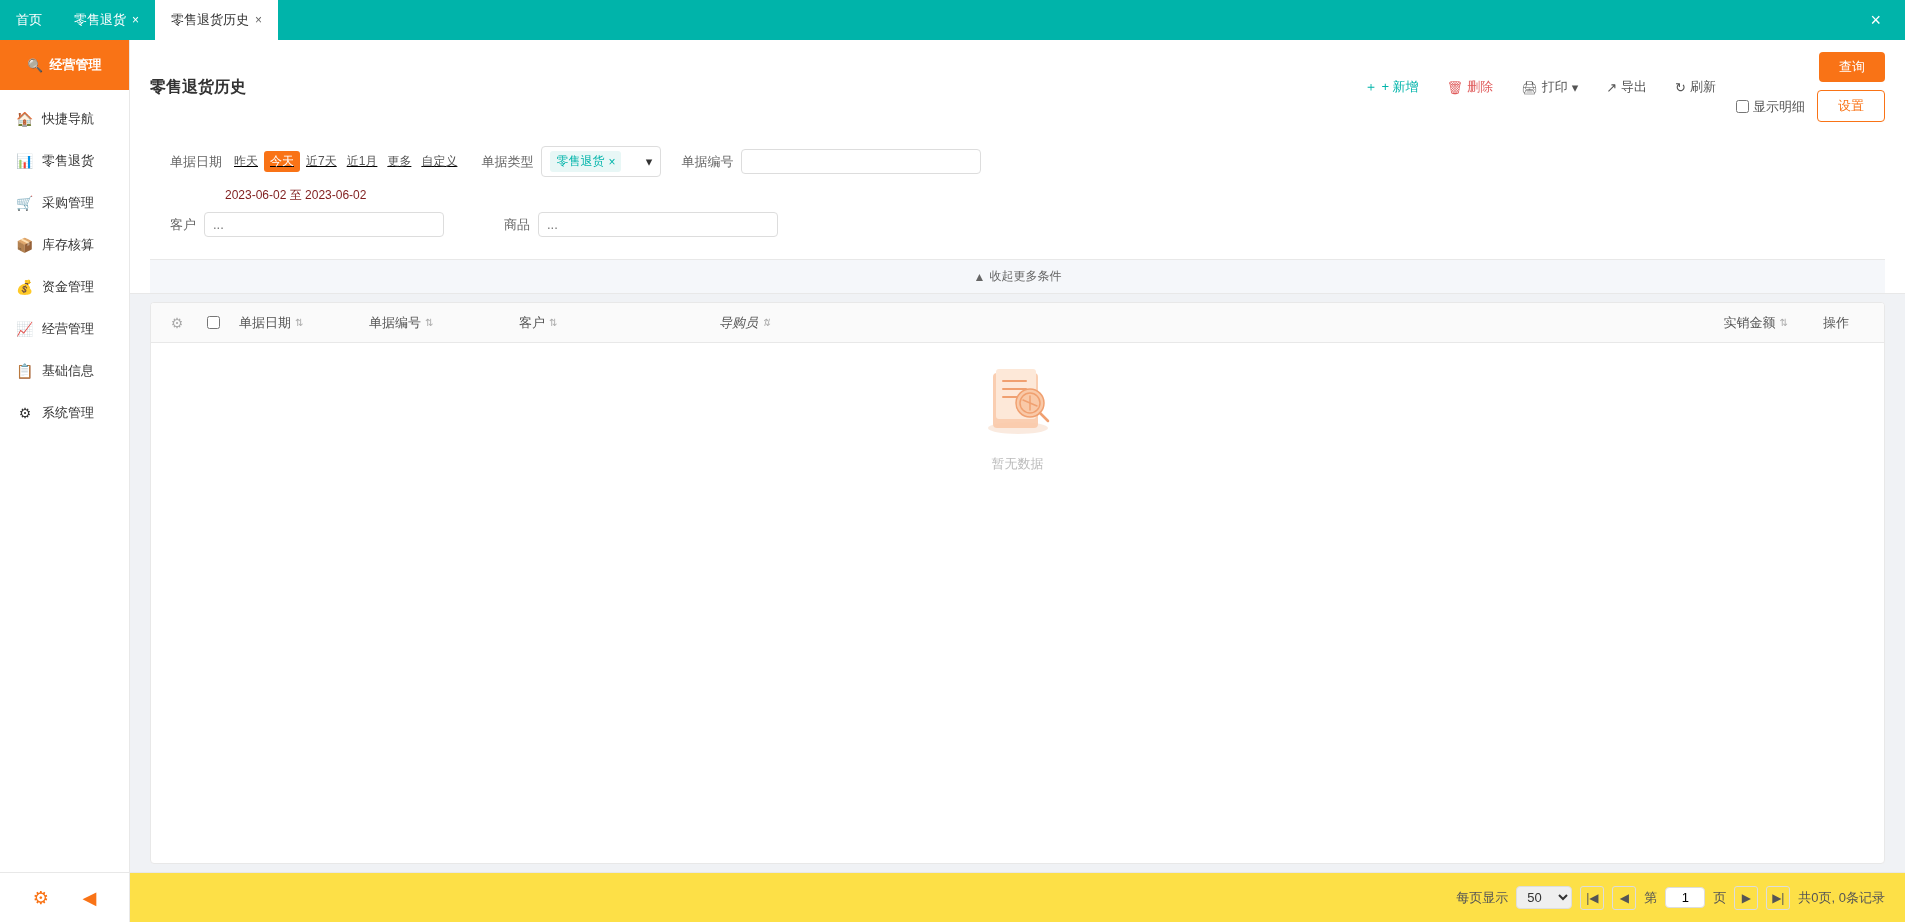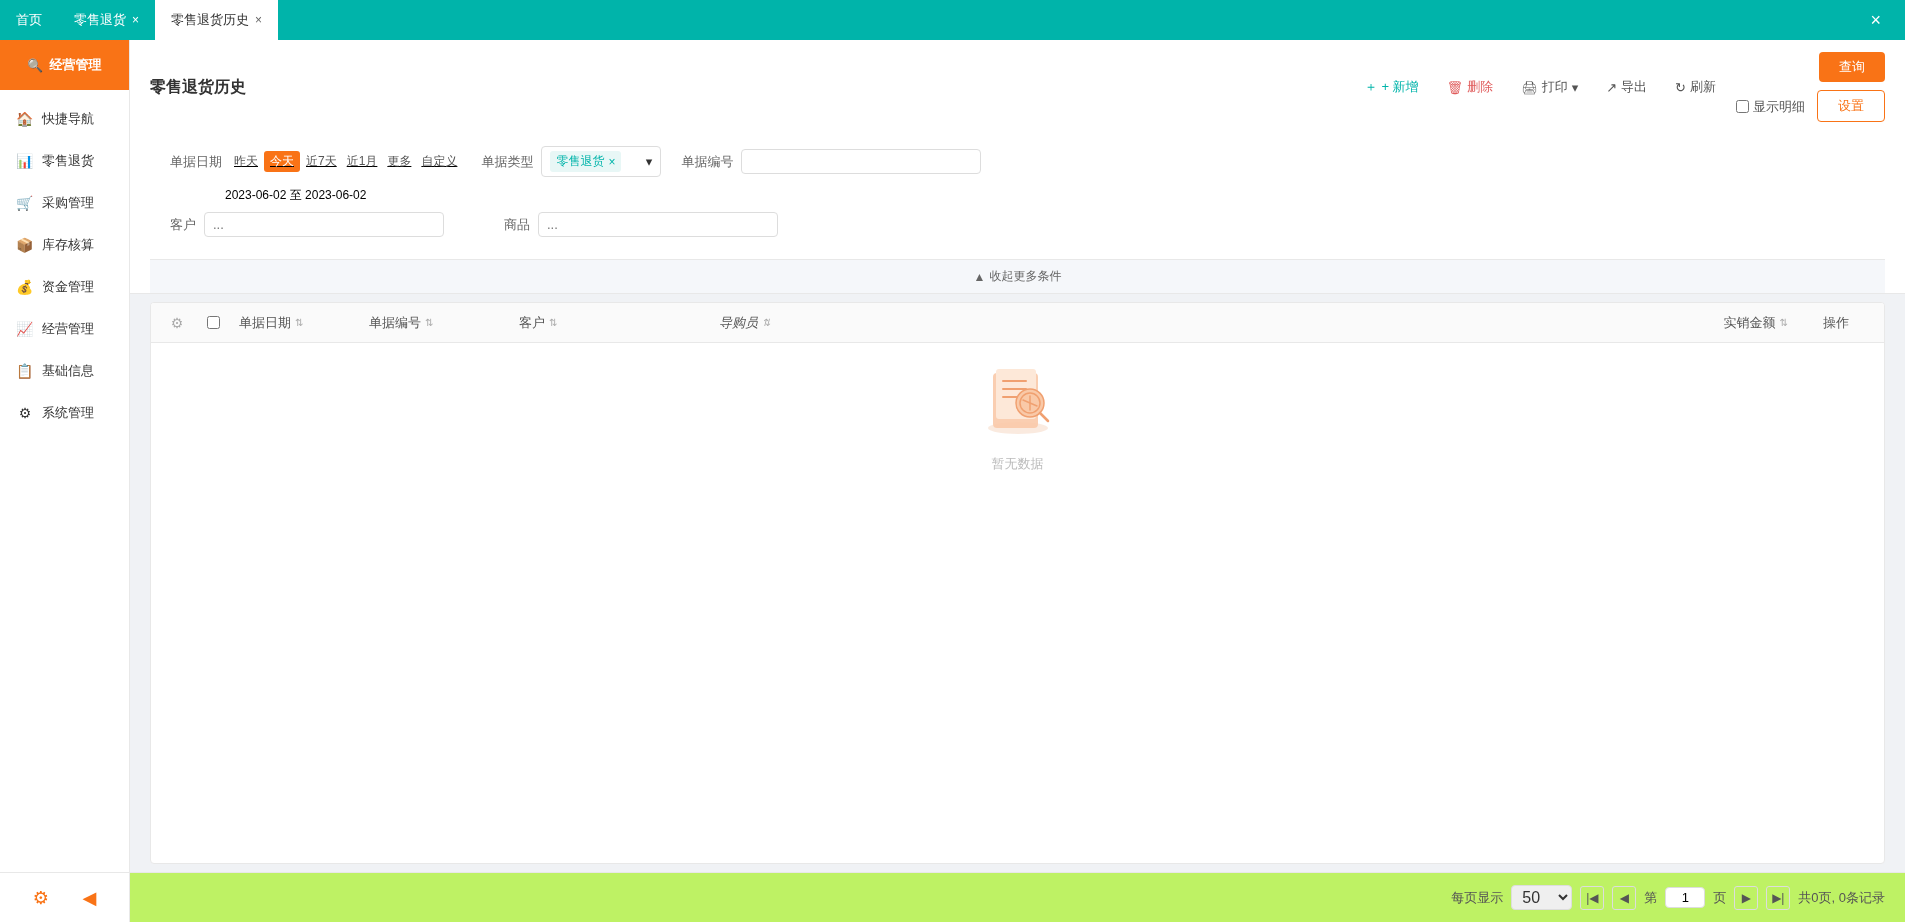--- a/index.html
+++ b/index.html
@@ -350,32 +350,32 @@
       color: #bbb;
     }
 
     
     .pagination-bar {
       height: 50px;
       display: flex;
       align-items: center;
       justify-content: flex-end;
       padding: 0 20px;
-      background: #bef264;
+      background: #fde047;
       border-top: 1px solid #e8e8e8;
       gap: 8px;
       font-size: 13px;
       color: #555;
       flex-shrink: 0;
     }
     .page-size-select {
       border: 1px solid #ddd;
       border-radius: 4px;
       padding: 2px 6px;
-      font-size: 16px;
+      font-size: 13px;
       color: #333;
       cursor: pointer;
     }
     .page-nav-btn {
       width: 24px;
       height: 24px;
       display: flex;
       align-items: center;
       justify-content: center;
       border: 1px solid #ddd;
@@ -531,21 +531,21 @@
                 <span class="tag-close">×</span>
               </span>
               <span style="margin-left:auto;">▾</span>
             </div>
           </div>
           <div class="filter-item">
             <span class="filter-label">单据编号</span>
             <input class="filter-input filter-input-wide" type="text" style="">
           </div>
         </div>
-        <div style="font-size:12px; color:#000000; margin-bottom:8px; margin-left:55px;">2023-06-02 至 2023-06-02</div>
+        <div style="font-size:12px; color:#7f1d1d; margin-bottom:8px; margin-left:55px;">2023-06-02 至 2023-06-02</div>
         <div class="filter-row">
           <div class="filter-item">
             <span class="filter-label">客户</span>
             <input class="filter-input filter-input-wide" type="text" placeholder="..." style="">
           </div>
           <div class="filter-item" style="margin-left:40px;">
             <span class="filter-label">商品</span>
             <input class="filter-input filter-input-wide" type="text" placeholder="..." style="">
           </div>
         </div>

